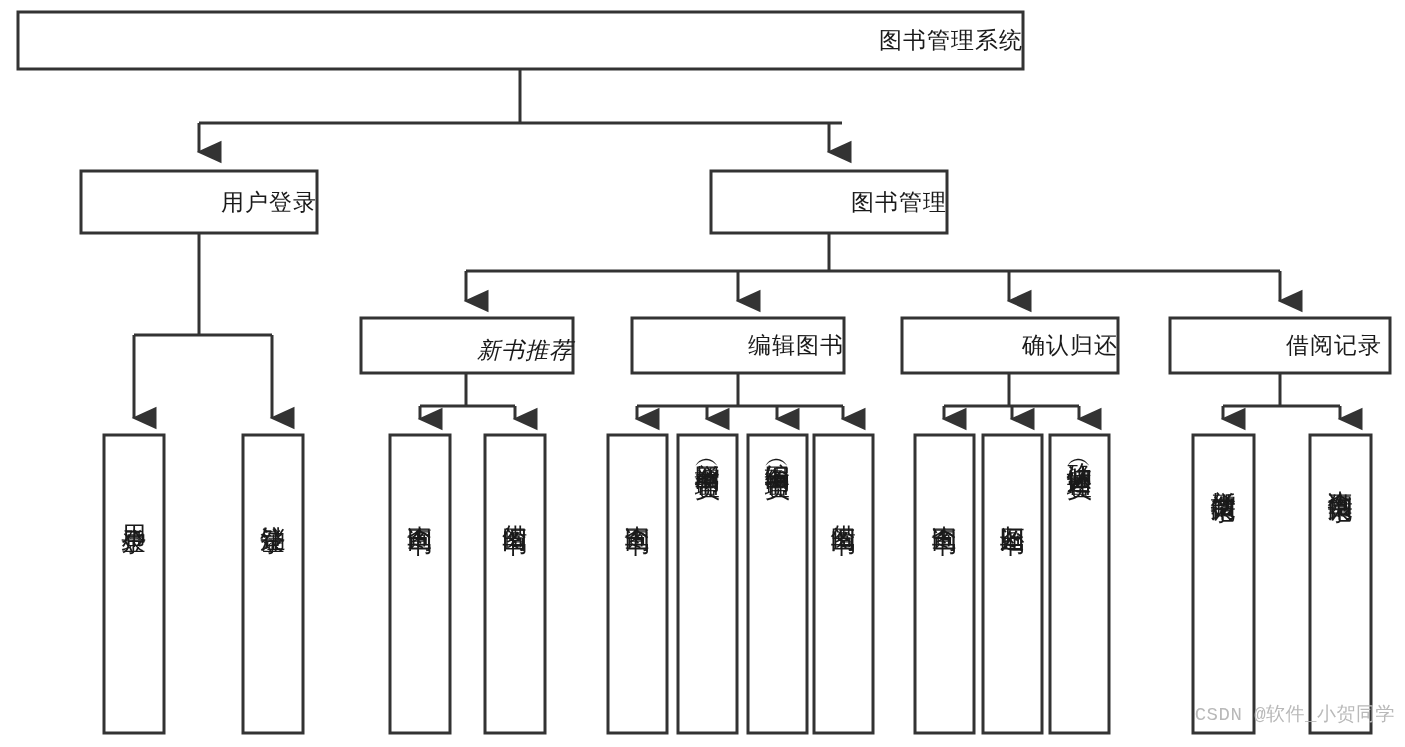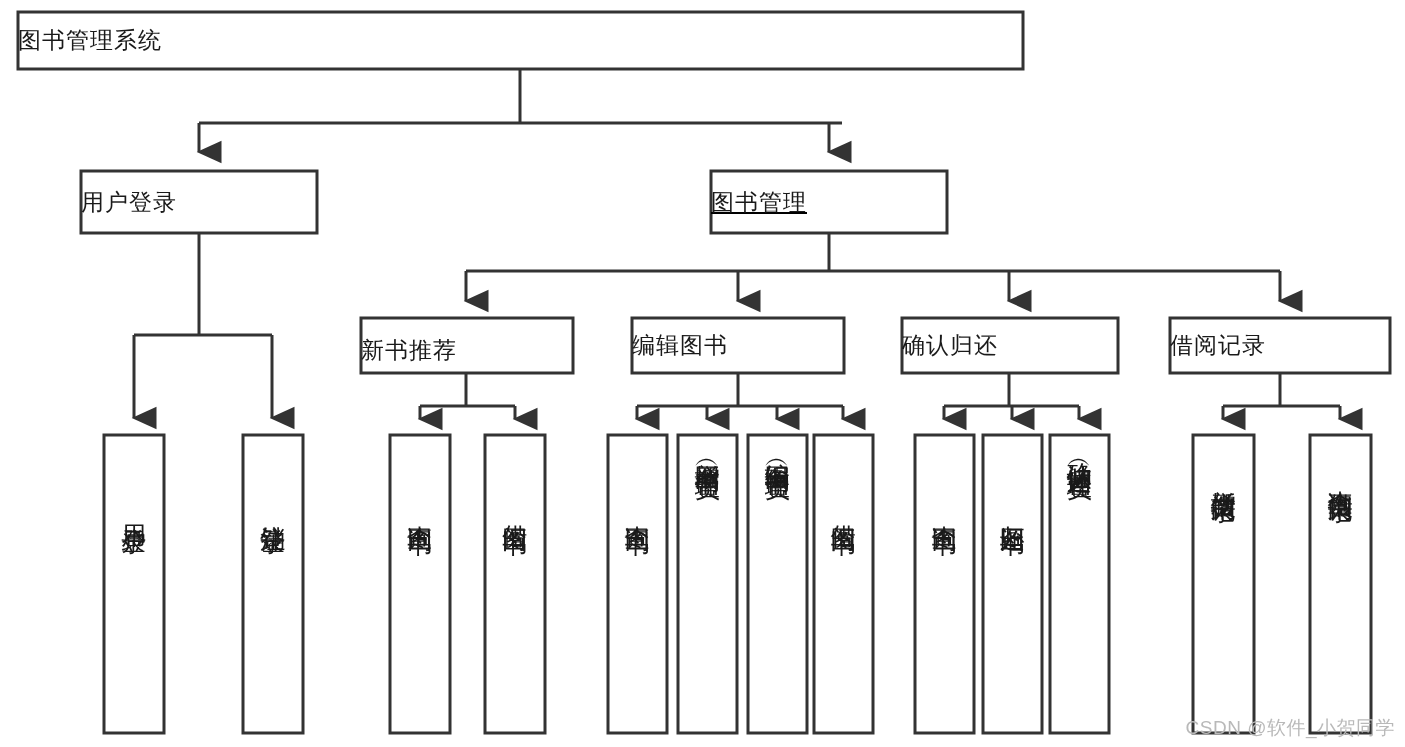--- a/index.html
+++ b/index.html
@@ -55,35 +55,35 @@
     font-size: 25px;
     line-height: 1.05;
     color: #1a1a1a;
     letter-spacing: 2px;
     white-space: nowrap;
   }
   .hlabel-wrap {
     position: absolute;
     display: flex;
     align-items: center;
-    justify-content: flex-start;
+    justify-content: flex-end;
     pointer-events: none;
   }
   .hlabel-text {
     font-family: "Liberation Sans", "DejaVu Sans", sans-serif;
     font-size: 23px;
     color: #1a1a1a;
     letter-spacing: 1px;
     white-space: nowrap;
   }
   .watermark {
     position: absolute;
     right: 10px;
-    bottom: 6px;
-    font-family: Liberation Sans, sans-serif;
+    bottom: 20px;
+    font-family: Liberation Mono, monospace;
     font-size: 19px;
     color: #b9b9b9;
     letter-spacing: 0.5px;
     white-space: nowrap;
   }
 </style>
 </head>
 <body>
 
 <div id="diagram-root">
@@ -214,25 +214,25 @@
     </g>
   </svg>
 
   <div class="hlabel-wrap" style="left:18px; top:12px; width:1005px; height:57px;">
     <span class="hlabel-text">图书管理系统</span>
   </div>
 
   <div class="hlabel-wrap" style="left:81px; top:171px; width:236px; height:62px;">
     <span class="hlabel-text">用户登录</span>
   </div>
-  <div class="hlabel-wrap" style="left:711px; top:171px; width:236px; height:62px;text-decoration:underline;">
+  <div class="hlabel-wrap" style="left:711px; top:171px; width:236px; height:62px;">
     <span class="hlabel-text">图书管理</span>
   </div>
 
-  <div class="hlabel-wrap" style="left:361px; top:318px; width:212px; height:65px;">
+  <div class="hlabel-wrap" style="left:361px; top:318px; width:212px; height:65px;font-style:italic;">
     <span class="hlabel-text">新书推荐</span>
   </div>
   <div class="hlabel-wrap" style="left:632px; top:318px; width:212px; height:55px;">
     <span class="hlabel-text">编辑图书</span>
   </div>
   <div class="hlabel-wrap" style="left:902px; top:318px; width:216px; height:55px;">
     <span class="hlabel-text">确认归还</span>
   </div>
   <div class="hlabel-wrap" style="left:1170px; top:318px; width:212px; height:55px;">
     <span class="hlabel-text">借阅记录</span>

